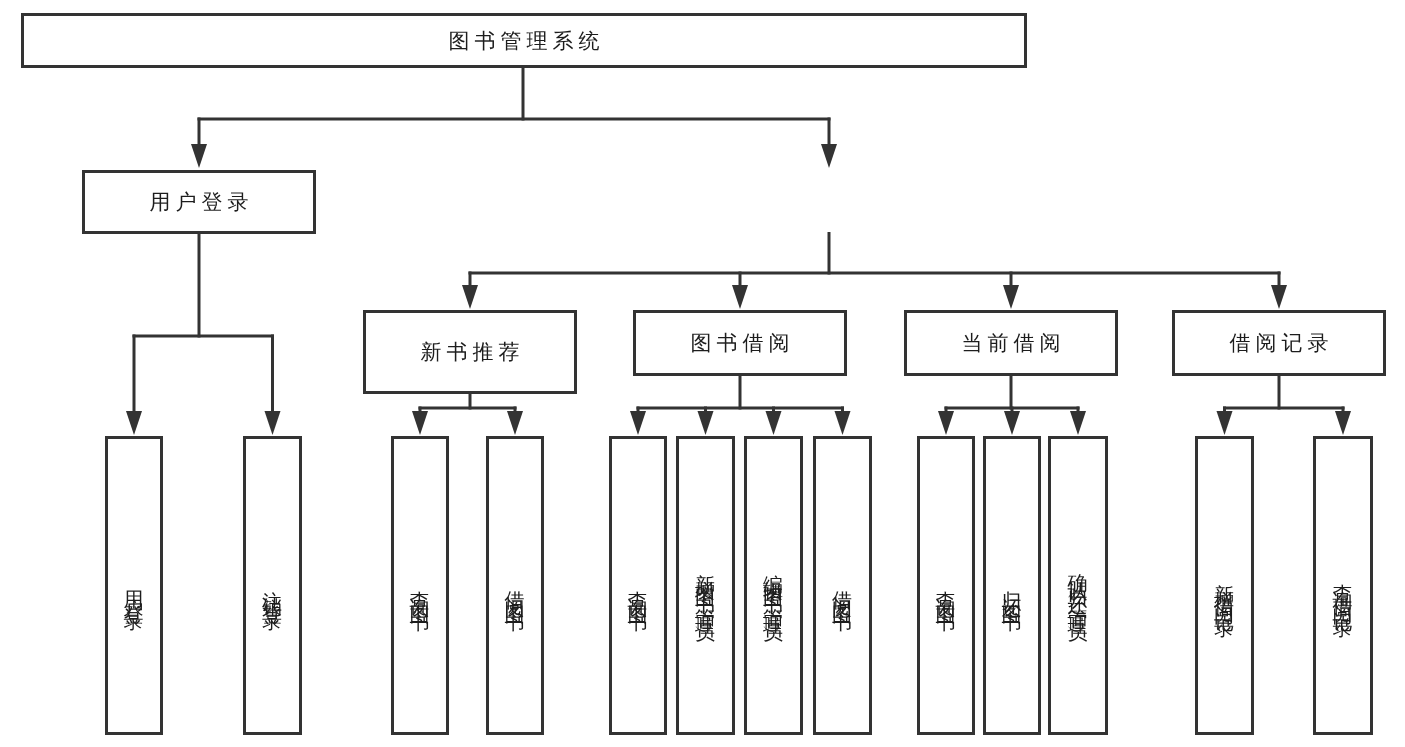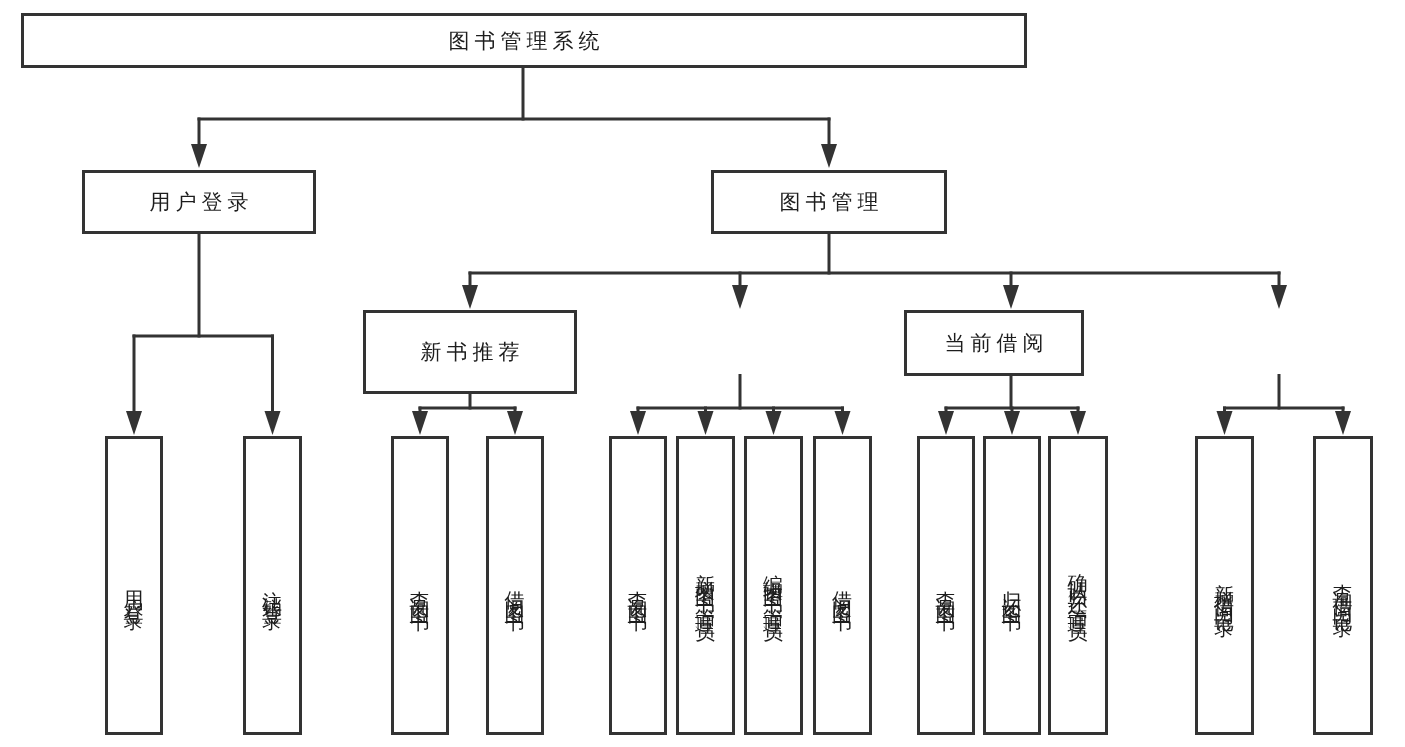--- a/index.html
+++ b/index.html
@@ -95,29 +95,32 @@
     <polygon points="1335,411 1351,411 1343,435"></polygon>
   </svg>
 
   <div class="box hbox" style="left:21px;top:13px;width:1006px;height:55px">
     <span>图书管理系统</span>
   </div>
 
   <div class="box hbox" style="left:82px;top:170px;width:234px;height:64px">
     <span>用户登录</span>
   </div>
-  <div class="box hbox" style="left:711px;top:170px;width:236px;height:64px">
-    <span>图书管理</span>
-  </div>
 
   <div class="box hbox" style="left:363px;top:310px;width:214px;height:84px">
     <span>新书推荐</span>
   </div>
-  <div class="box hbox" style="left:904px;top:310px;width:180px;height:66px">
+  <div class="box hbox" style="left:633px;top:310px;width:214px;height:66px">
+    <span>图书借阅</span>
+  </div>
+  <div class="box hbox" style="left:904px;top:310px;width:214px;height:66px">
     <span>当前借阅</span>
+  </div>
+  <div class="box hbox" style="left:1172px;top:310px;width:214px;height:66px">
+    <span>借阅记录</span>
   </div>
 
   <div class="box vbox" style="left:105px;top:436px;width:58px;height:299px">
     <span class="vtext">用户登录</span>
   </div>
   <div class="box vbox" style="left:243px;top:436px;width:59px;height:299px">
     <span class="vtext">注销登录</span>
   </div>
 
   <div class="box vbox" style="left:391px;top:436px;width:58px;height:299px">

